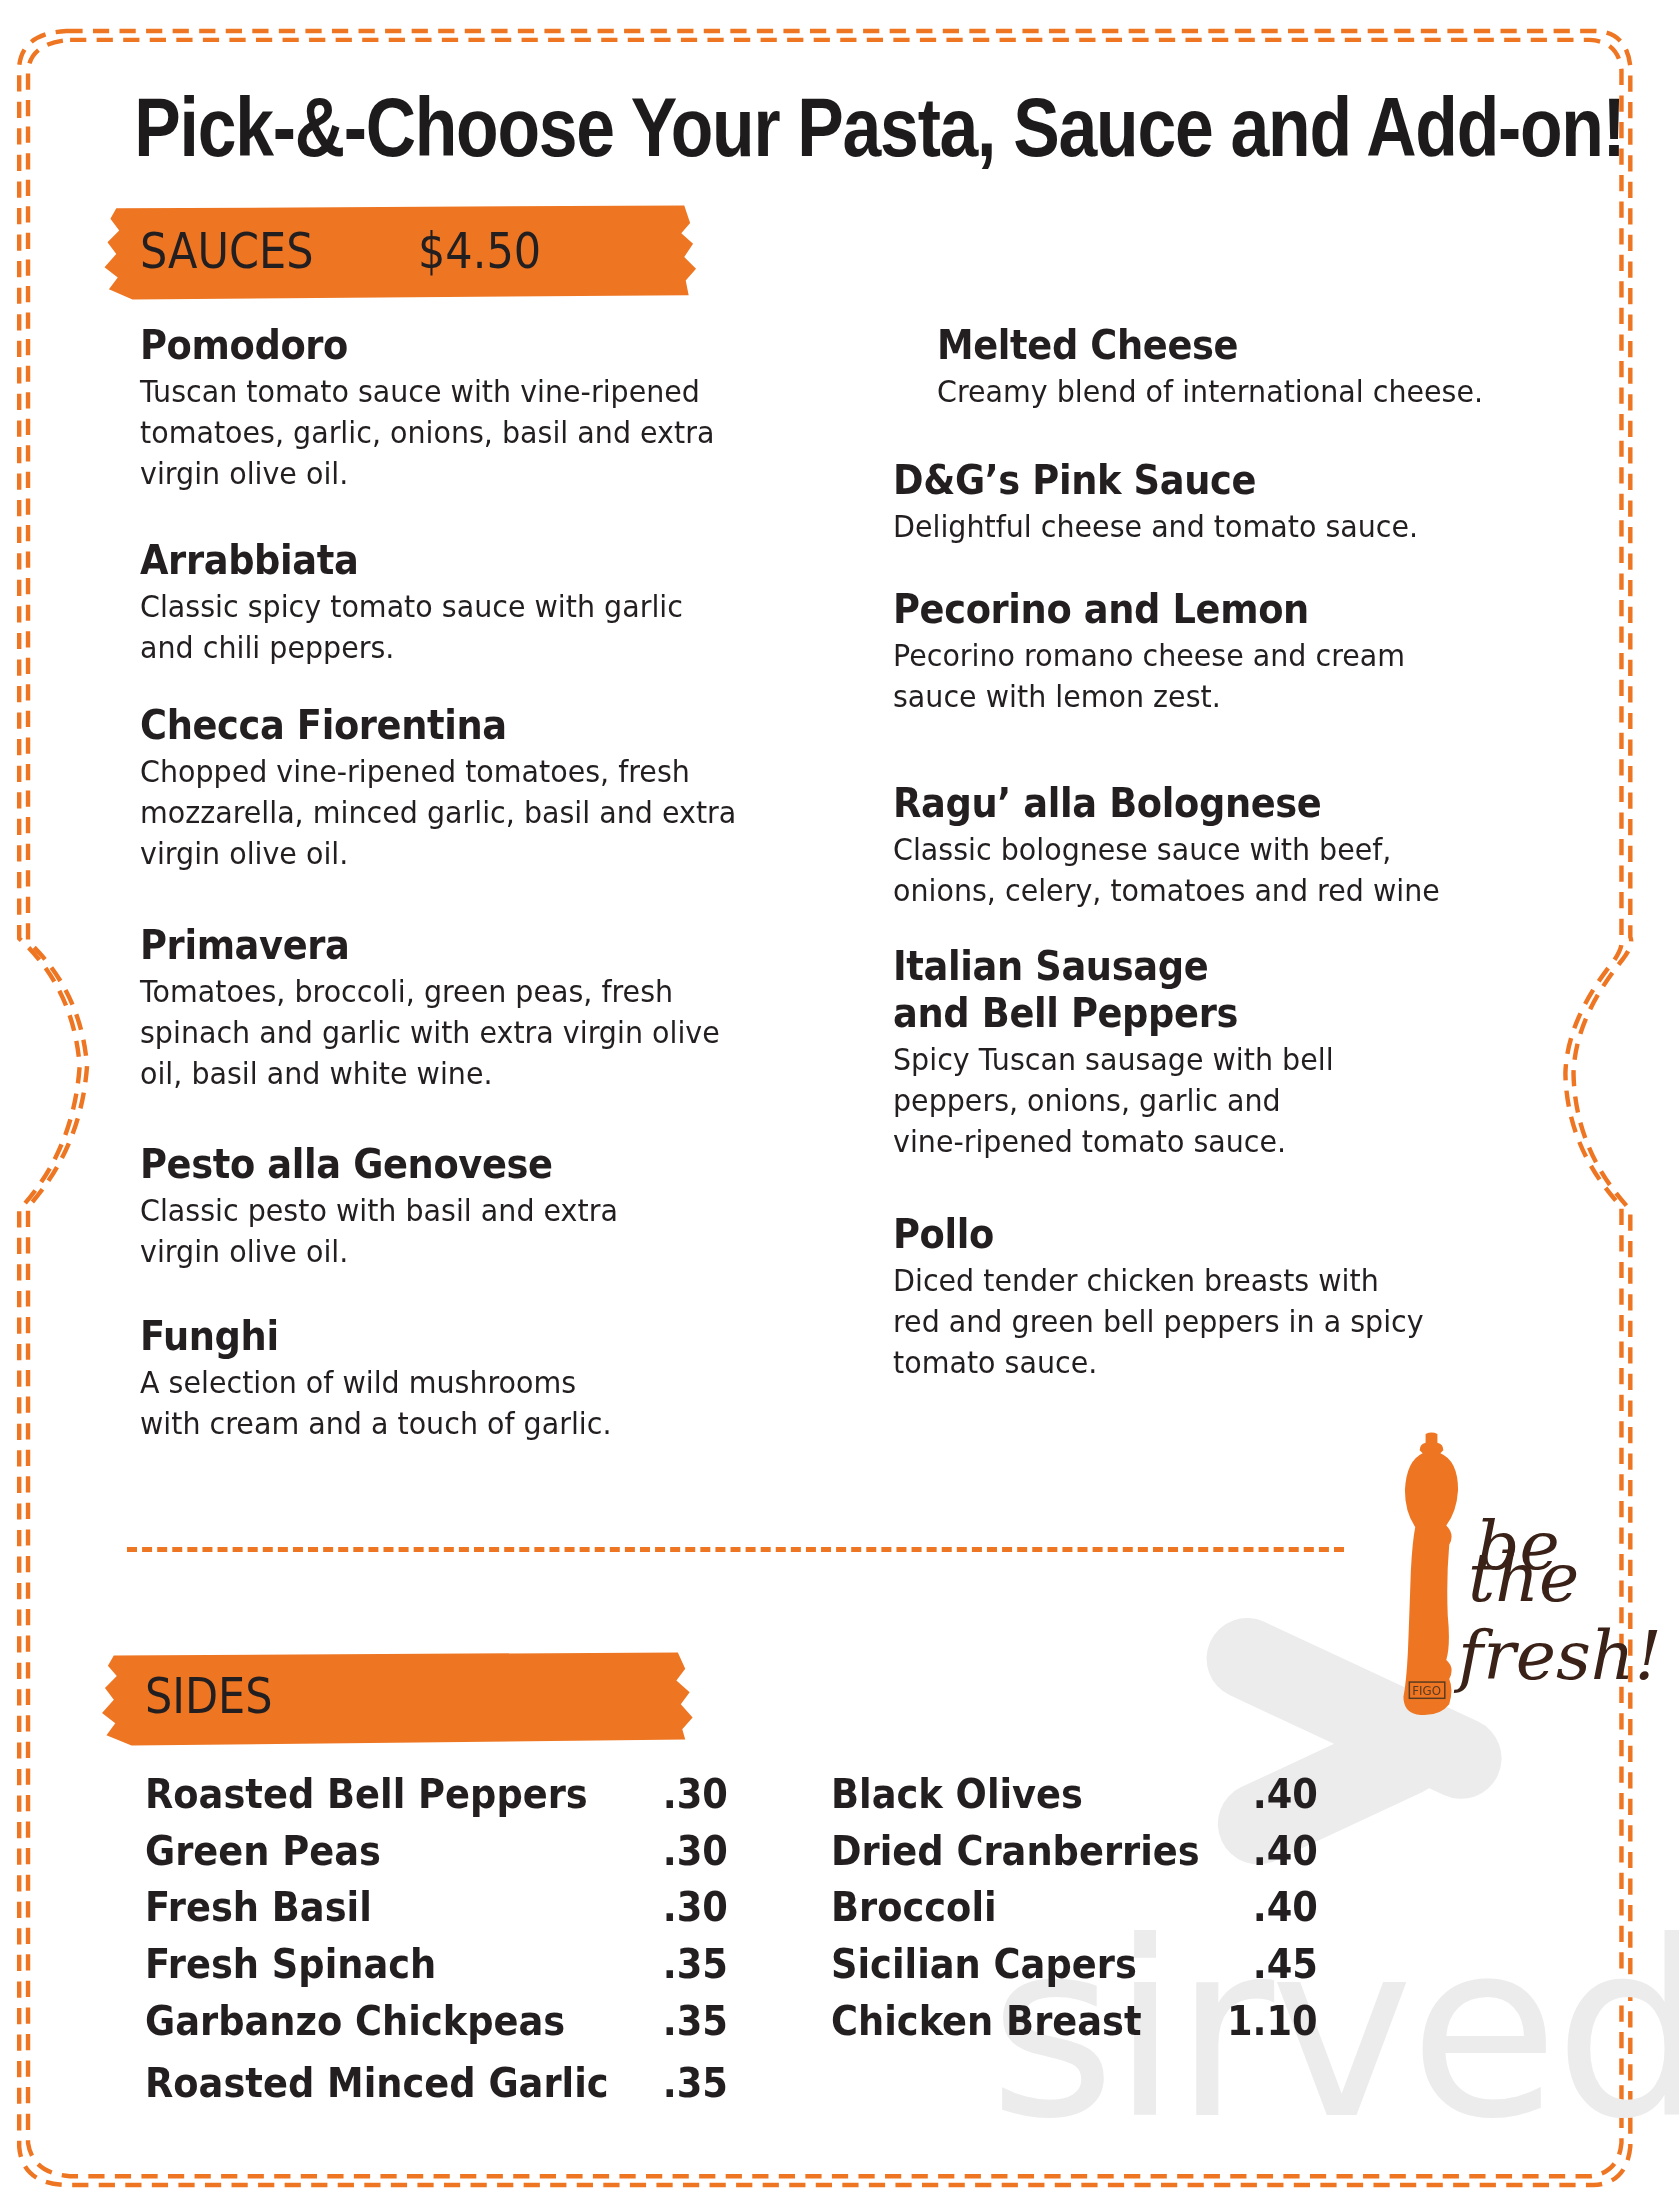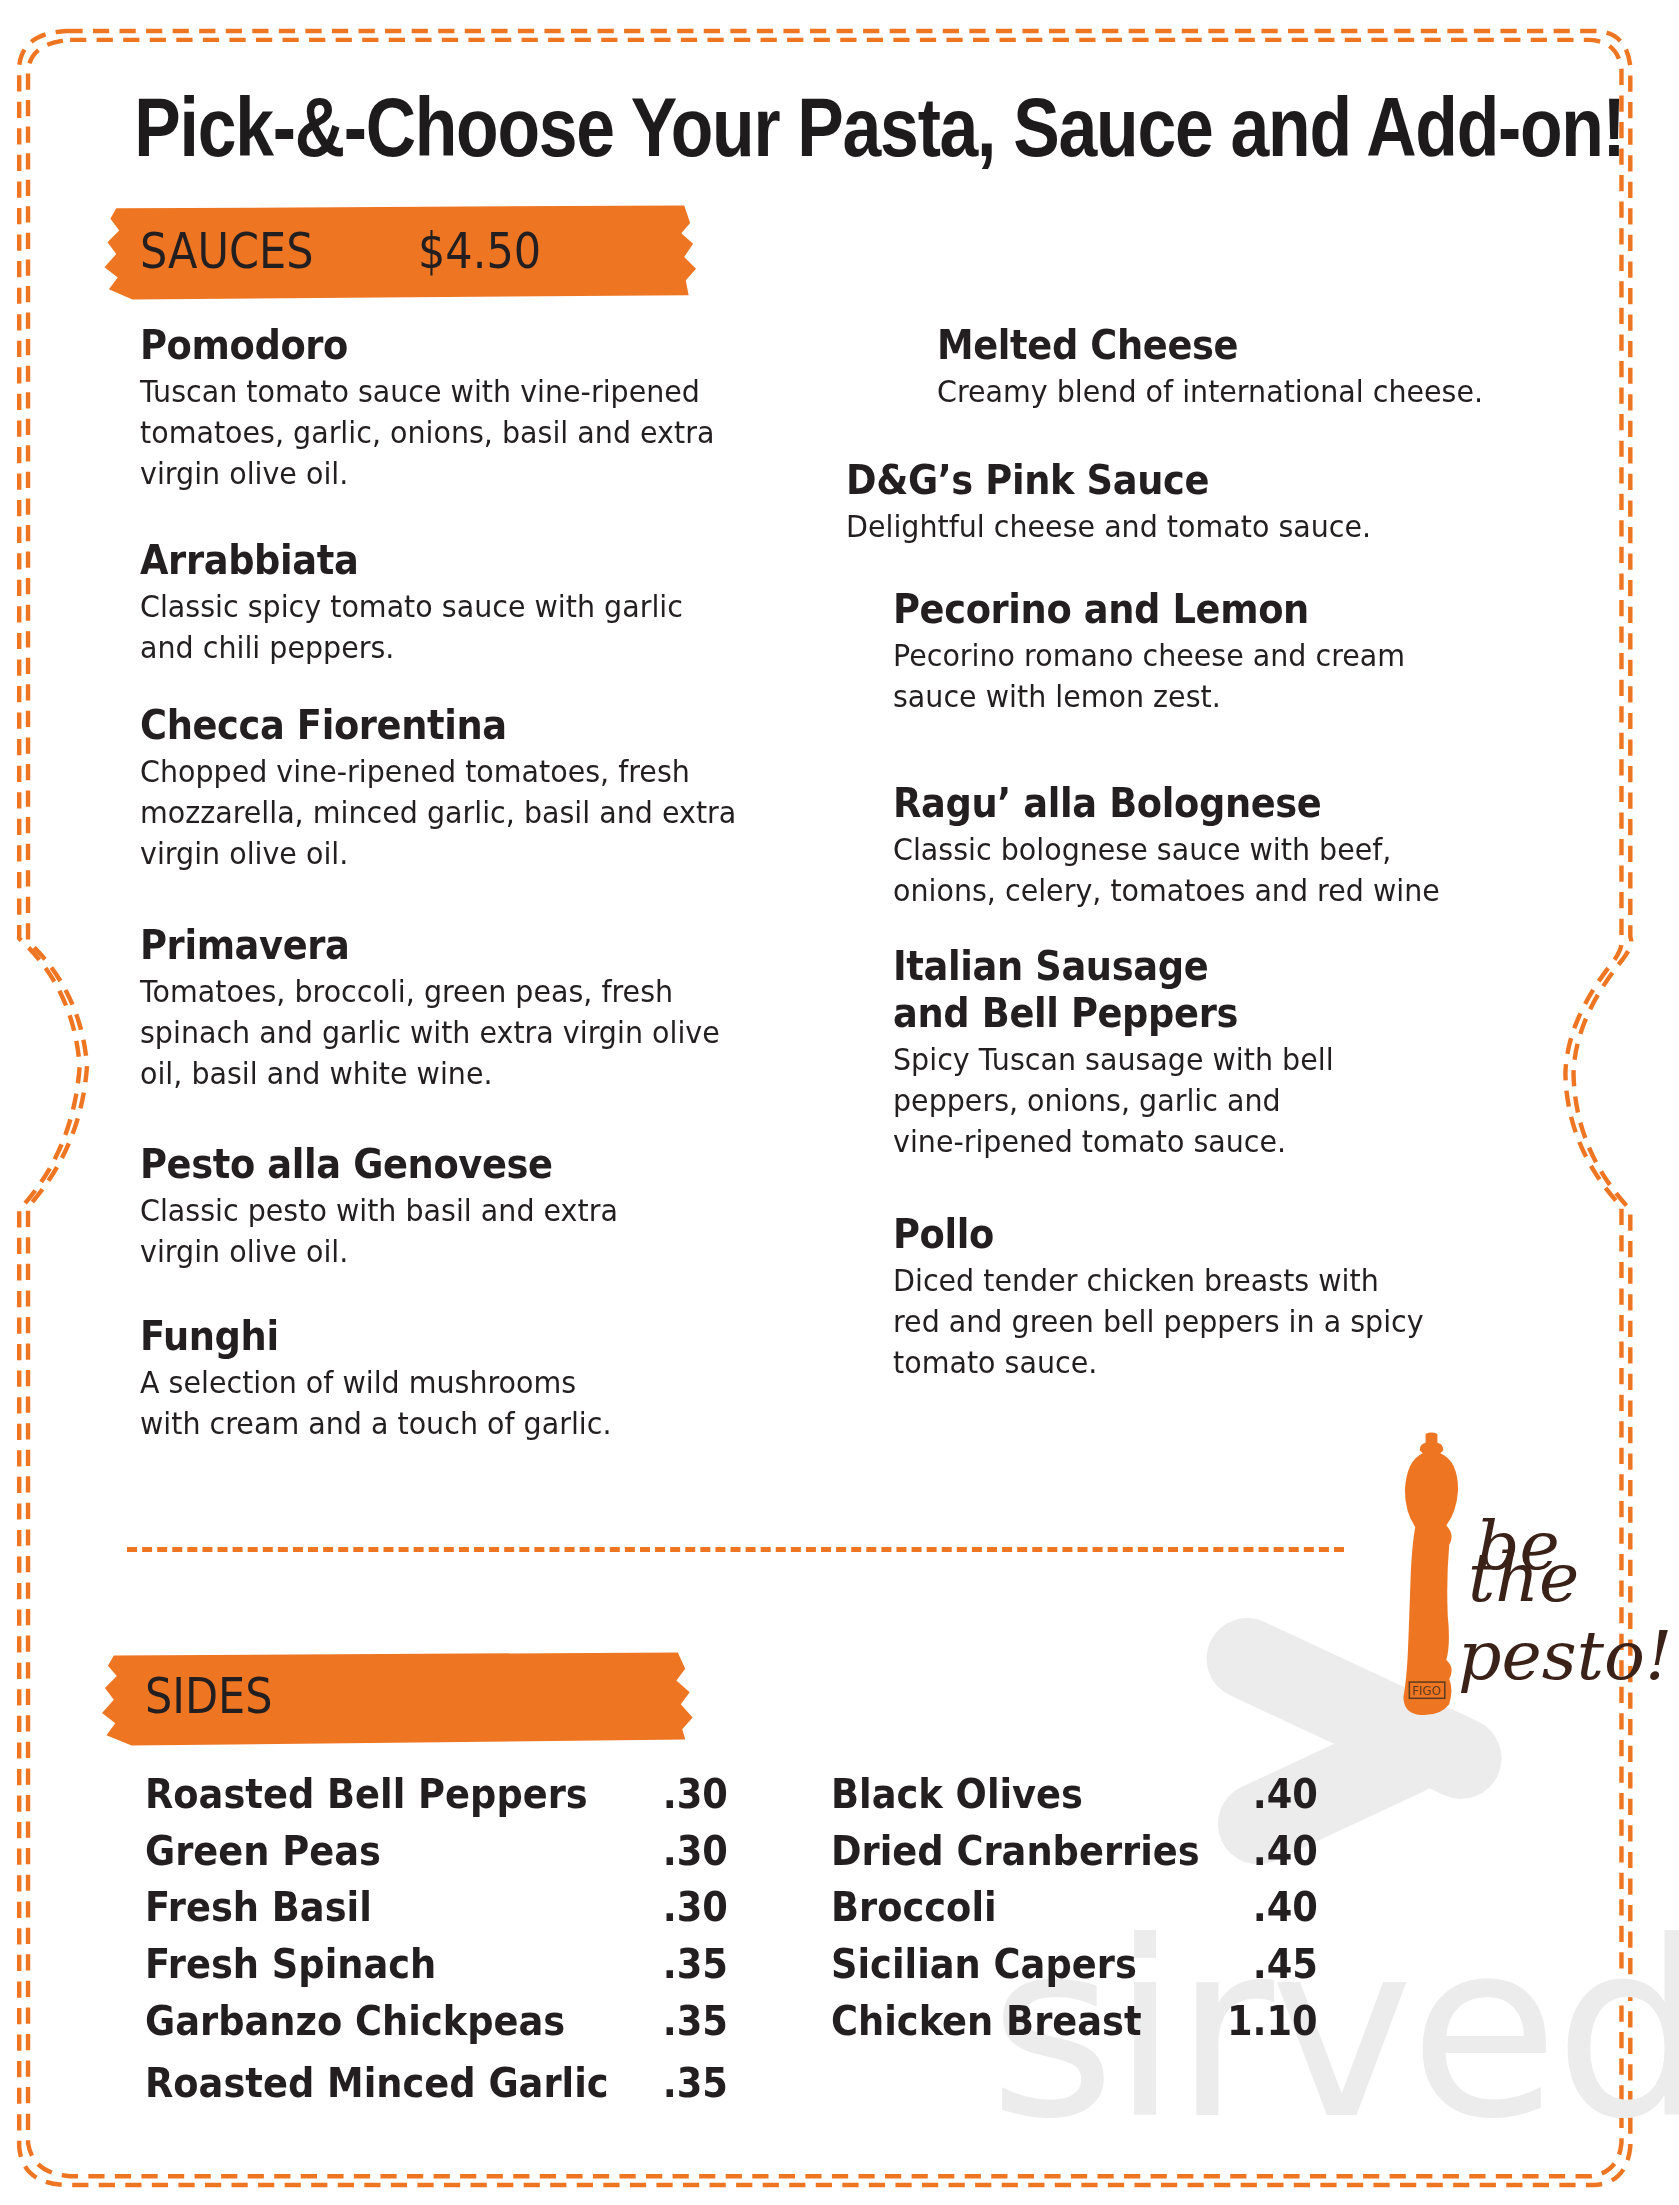--- a/index.html
+++ b/index.html
@@ -96,21 +96,21 @@
 <div class="sauce" style="left:140px; top:1313px;">
   <div class="sauce-name">Funghi</div>
   <div class="sauce-desc">A selection of wild mushrooms
 with cream and a touch of garlic.</div>
 </div>
 
 <div class="sauce" style="left:893px; top:322px;margin-left:44px;">
   <div class="sauce-name">Melted Cheese</div>
   <div class="sauce-desc">Creamy blend of international cheese.</div>
 </div>
-<div class="sauce" style="left:846px; top:457px;">
+<div class="sauce" style="left:893px; top:457px;">
   <div class="sauce-name">D&amp;G’s Pink Sauce</div>
   <div class="sauce-desc">Delightful cheese and tomato sauce.</div>
 </div>
 <div class="sauce" style="left:893px; top:586px;">
   <div class="sauce-name">Pecorino and Lemon</div>
   <div class="sauce-desc">Pecorino romano cheese and cream
 sauce with lemon zest.</div>
 </div>
 <div class="sauce" style="left:893px; top:764px;margin-top:16px;">
   <div class="sauce-name">Ragu’ alla Bolognese</div>
@@ -133,21 +133,21 @@
 
 <div class="divider"></div>
 
 <svg class="abs" style="left:1387px; top:1431px;" width="89" height="288" viewBox="0 0 120 390">
   <path fill="#ee7623" d="M52 4 Q60 0 68 4 L68 16 Q76 18 76 26 L72 30 Q96 40 96 80 Q94 110 80 128 Q92 140 84 154 Q80 200 82 250 Q86 290 80 310 Q92 320 84 336 Q90 350 84 370 Q70 388 40 384 Q22 380 22 360 Q26 340 28 300 Q30 250 32 190 Q34 150 38 130 Q24 110 24 80 Q26 40 48 30 L44 26 Q44 18 52 16 Z"></path>
   <rect x="30" y="340" width="48" height="22" fill="none" stroke="#5a3a20" stroke-width="2"></rect>
   <text x="34" y="358" font-family="DejaVu Sans, sans-serif" font-size="16" fill="#5a3a20">FIGO</text>
 </svg>
 <div class="chef-text" style="left:1476px; top:1468px;margin-top:42px;">be</div>
 <div class="chef-text" style="left:1468px; top:1542px;">the</div>
-<div class="chef-text" style="left:1458px; top:1620px;">pesto!</div>
+<div class="chef-text" style="left:1458px; top:1620px;">fresh!</div>
 
 <div class="banner" style="left:102px; top:1651px;">
   <svg width="598" height="96" viewBox="0 0 810 130">
     <path fill="#ee7623" d="M16 6 L780 2 L790 24 L778 40 L796 56 L784 72 L800 90 L786 106 L790 120 L40 128 L6 114 L18 98 L0 84 L16 66 L4 50 L20 34 L8 20 Z"></path>
   </svg>
   <span class="banner-text" style="left:43px; top:16px;">SIDES</span>
 </div>
 
 <div class="side-row" style="left:145px; top:1771px; width:590px;">
   <span class="nm">Roasted Bell Peppers</span>

